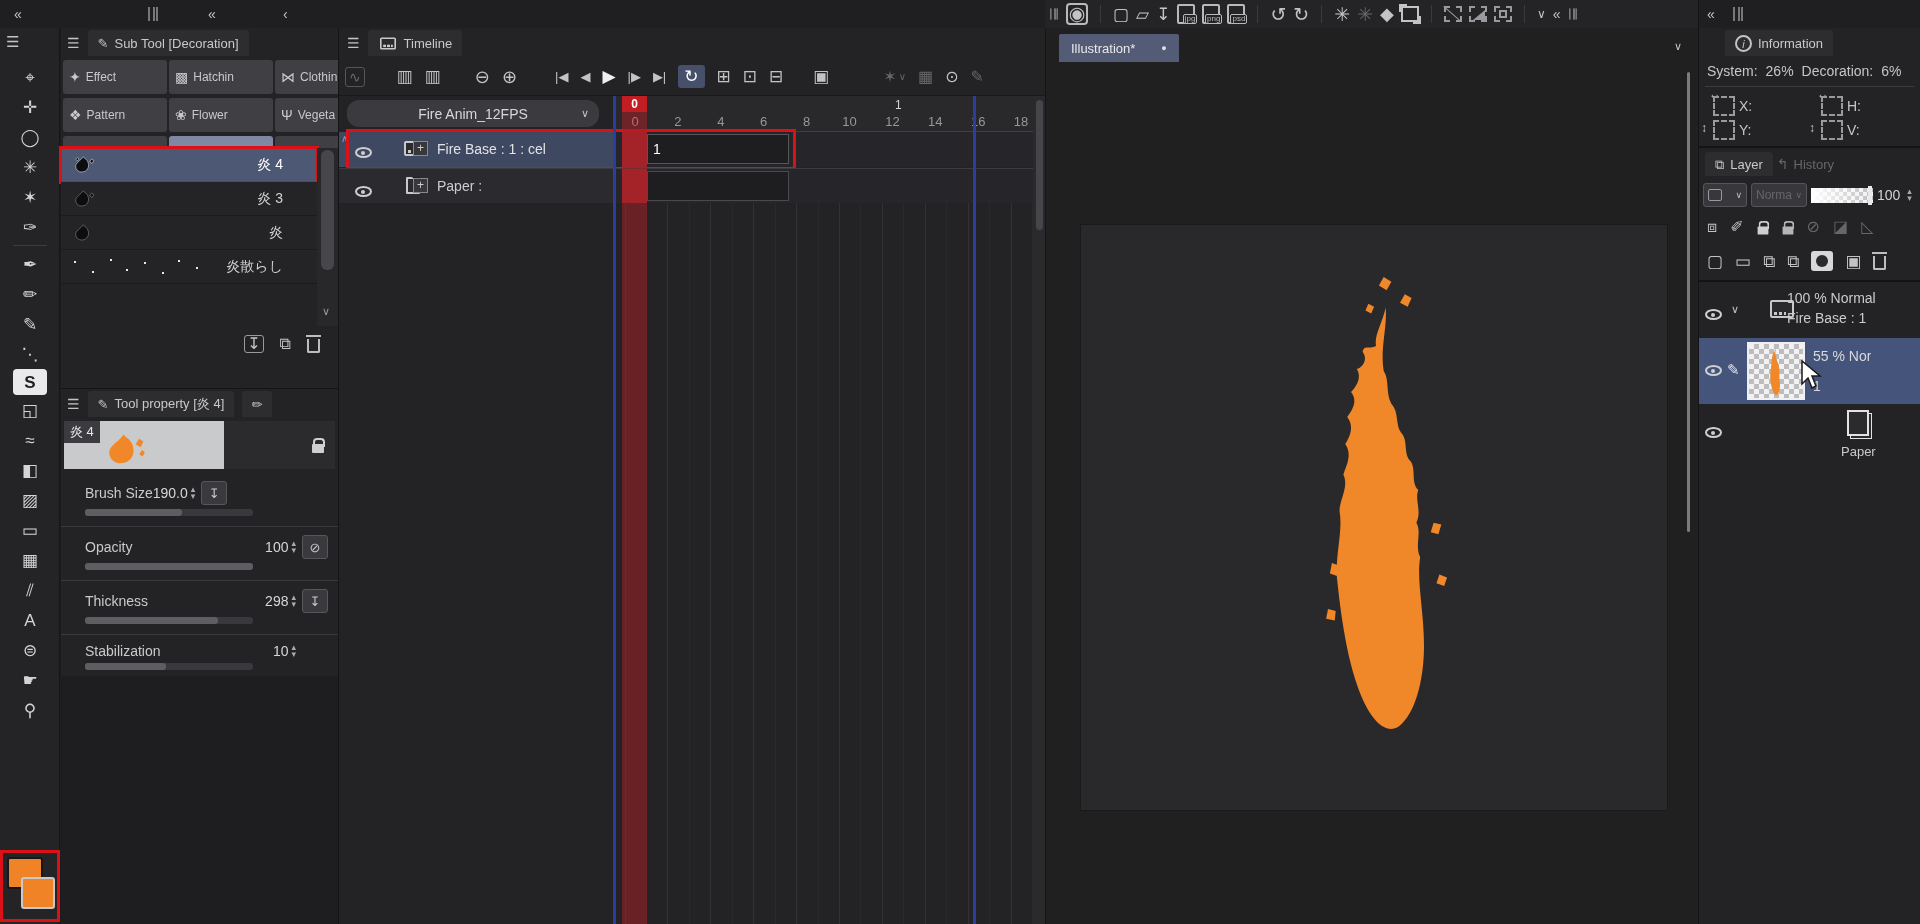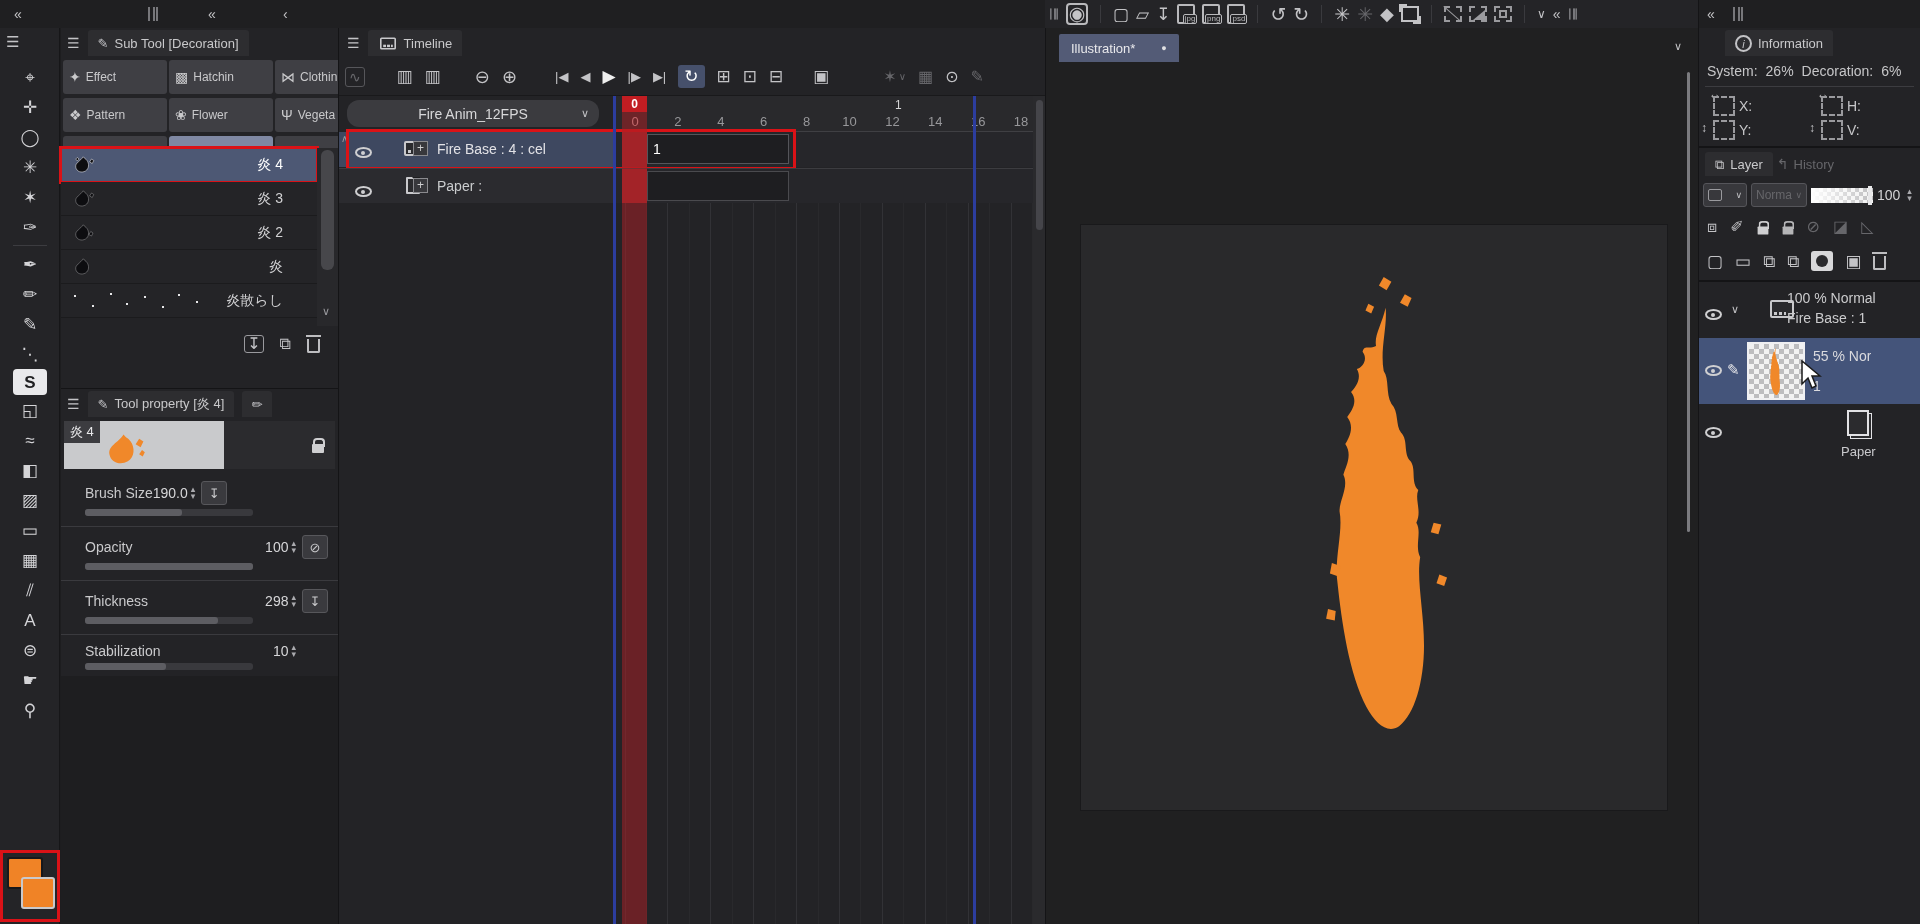--- a/index.html
+++ b/index.html
@@ -246,26 +246,20 @@
         <span class="lbl" style="color:#fff">炎 4</span>
       </div>
       <div class="strow">
         <svg class="abs" style="left:10px;top:8px" width="26" height="18" viewBox="0 0 64 48">
             <path d="M30 2 C22 14 8 18 10 30 C12 42 26 46 36 40 C46 34 46 20 40 12 C36 6 34 8 30 2 Z M52 8 l6 4-4 8-7-4 Z" fill="#0d0d10" stroke="#a9a9ac" stroke-width="1.2"></path>
           </svg>
         <span class="lbl">炎 3</span>
       </div>
       <div class="strow">
         <svg class="abs" style="left:10px;top:8px" width="26" height="18" viewBox="0 0 64 48">
-            <path d="M30 2 C22 14 8 18 10 30 C12 42 26 46 36 40 C46 34 46 20 40 12 C36 6 34 8 30 2 Z M50 20 l6 4-4 8-7-4 Z" fill="#0d0d10" stroke="#a9a9ac" stroke-width="1.2"></path>
-          </svg>
-        <span class="lbl">炎 2</span>
-      </div>
-      <div class="strow">
-        <svg class="abs" style="left:10px;top:8px" width="26" height="18" viewBox="0 0 64 48">
             <path d="M30 2 C22 14 8 18 10 30 C12 42 26 46 36 40 C46 34 46 20 40 12 C36 6 34 8 30 2 Z" fill="#0d0d10" stroke="#a9a9ac" stroke-width="1.2"></path>
           </svg>
         <span class="lbl">炎</span>
       </div>
       <div class="strow">
         <div class="abs" style="left:6px;top:4px;width:150px;height:26px;background-image:radial-gradient(circle 2px at 8px 8px,#e8e8ea 60%,transparent 61%),radial-gradient(circle 1.5px at 26px 18px,#e8e8ea 60%,transparent 61%),radial-gradient(circle 2.5px at 44px 6px,#e8e8ea 60%,transparent 61%),radial-gradient(circle 1.5px at 60px 16px,#e8e8ea 60%,transparent 61%),radial-gradient(circle 2px at 78px 9px,#e8e8ea 60%,transparent 61%),radial-gradient(circle 1.5px at 96px 19px,#e8e8ea 60%,transparent 61%),radial-gradient(circle 2px at 112px 7px,#e8e8ea 60%,transparent 61%),radial-gradient(circle 1.5px at 130px 14px,#e8e8ea 60%,transparent 61%)"></div>
         <span class="lbl">炎散らし</span>
       </div>
     </div>
     <div class="abs" style="left:256px;top:120px;width:21px;height:178px;background:#28282b">
@@ -424,21 +418,21 @@
       <span class="tick" style="left: 300.8px;">14</span>
       <span class="tick" style="left: 343.7px;">16</span>
       <span class="tick" style="left: 386.6px;">18</span>
     </div>
 
     <div class="abs" style="left:0;top:104px;width:694px;height:35px;background:#3e4860">
       <span class="g abs" style="left:2px;top:2px;font-size:10px;color:#9a9a9e">∧</span>
       <span class="eye abs" style="left:16px;top:11px"></span>
       <span class="film abs" style="left:44px;top:9px"></span>
       <span class="pbox abs" style="left:74px;top:9px">+</span>
-      <span class="abs" style="left:98px;top:9px;font-size:14px;color:#e2e2e6">Fire Base : 4 : cel</span>
+      <span class="abs" style="left:98px;top:9px;font-size:14px;color:#e2e2e6">Fire Base : 1 : cel</span>
       <div class="abs" style="left:274px;top:0;width:420px;height:35px;background:#26262a"></div>
       <div class="abs" style="left:283px;top:0;width:25px;height:35px;background:#a1272c"></div>
       <div class="abs" style="left:308px;top:2px;width:142px;height:30px;background:#1e1e21;border:1px solid #55555a">
         <span style="position:absolute;left:5px;top:6px;font-size:14px;color:#fff">1</span>
       </div>
     </div>
     <div class="abs redbox" style="left:7px;top:101px;width:450px;height:41px;pointer-events:none"></div>
     <div class="abs" style="left:0;top:140px;width:694px;height:35px;background:#2b2b2f;border-top:1px solid #3c3c40">
       <span class="eye abs" style="left:16px;top:11px"></span>
       <span class="page abs" style="left:46px;top:8px"></span>

